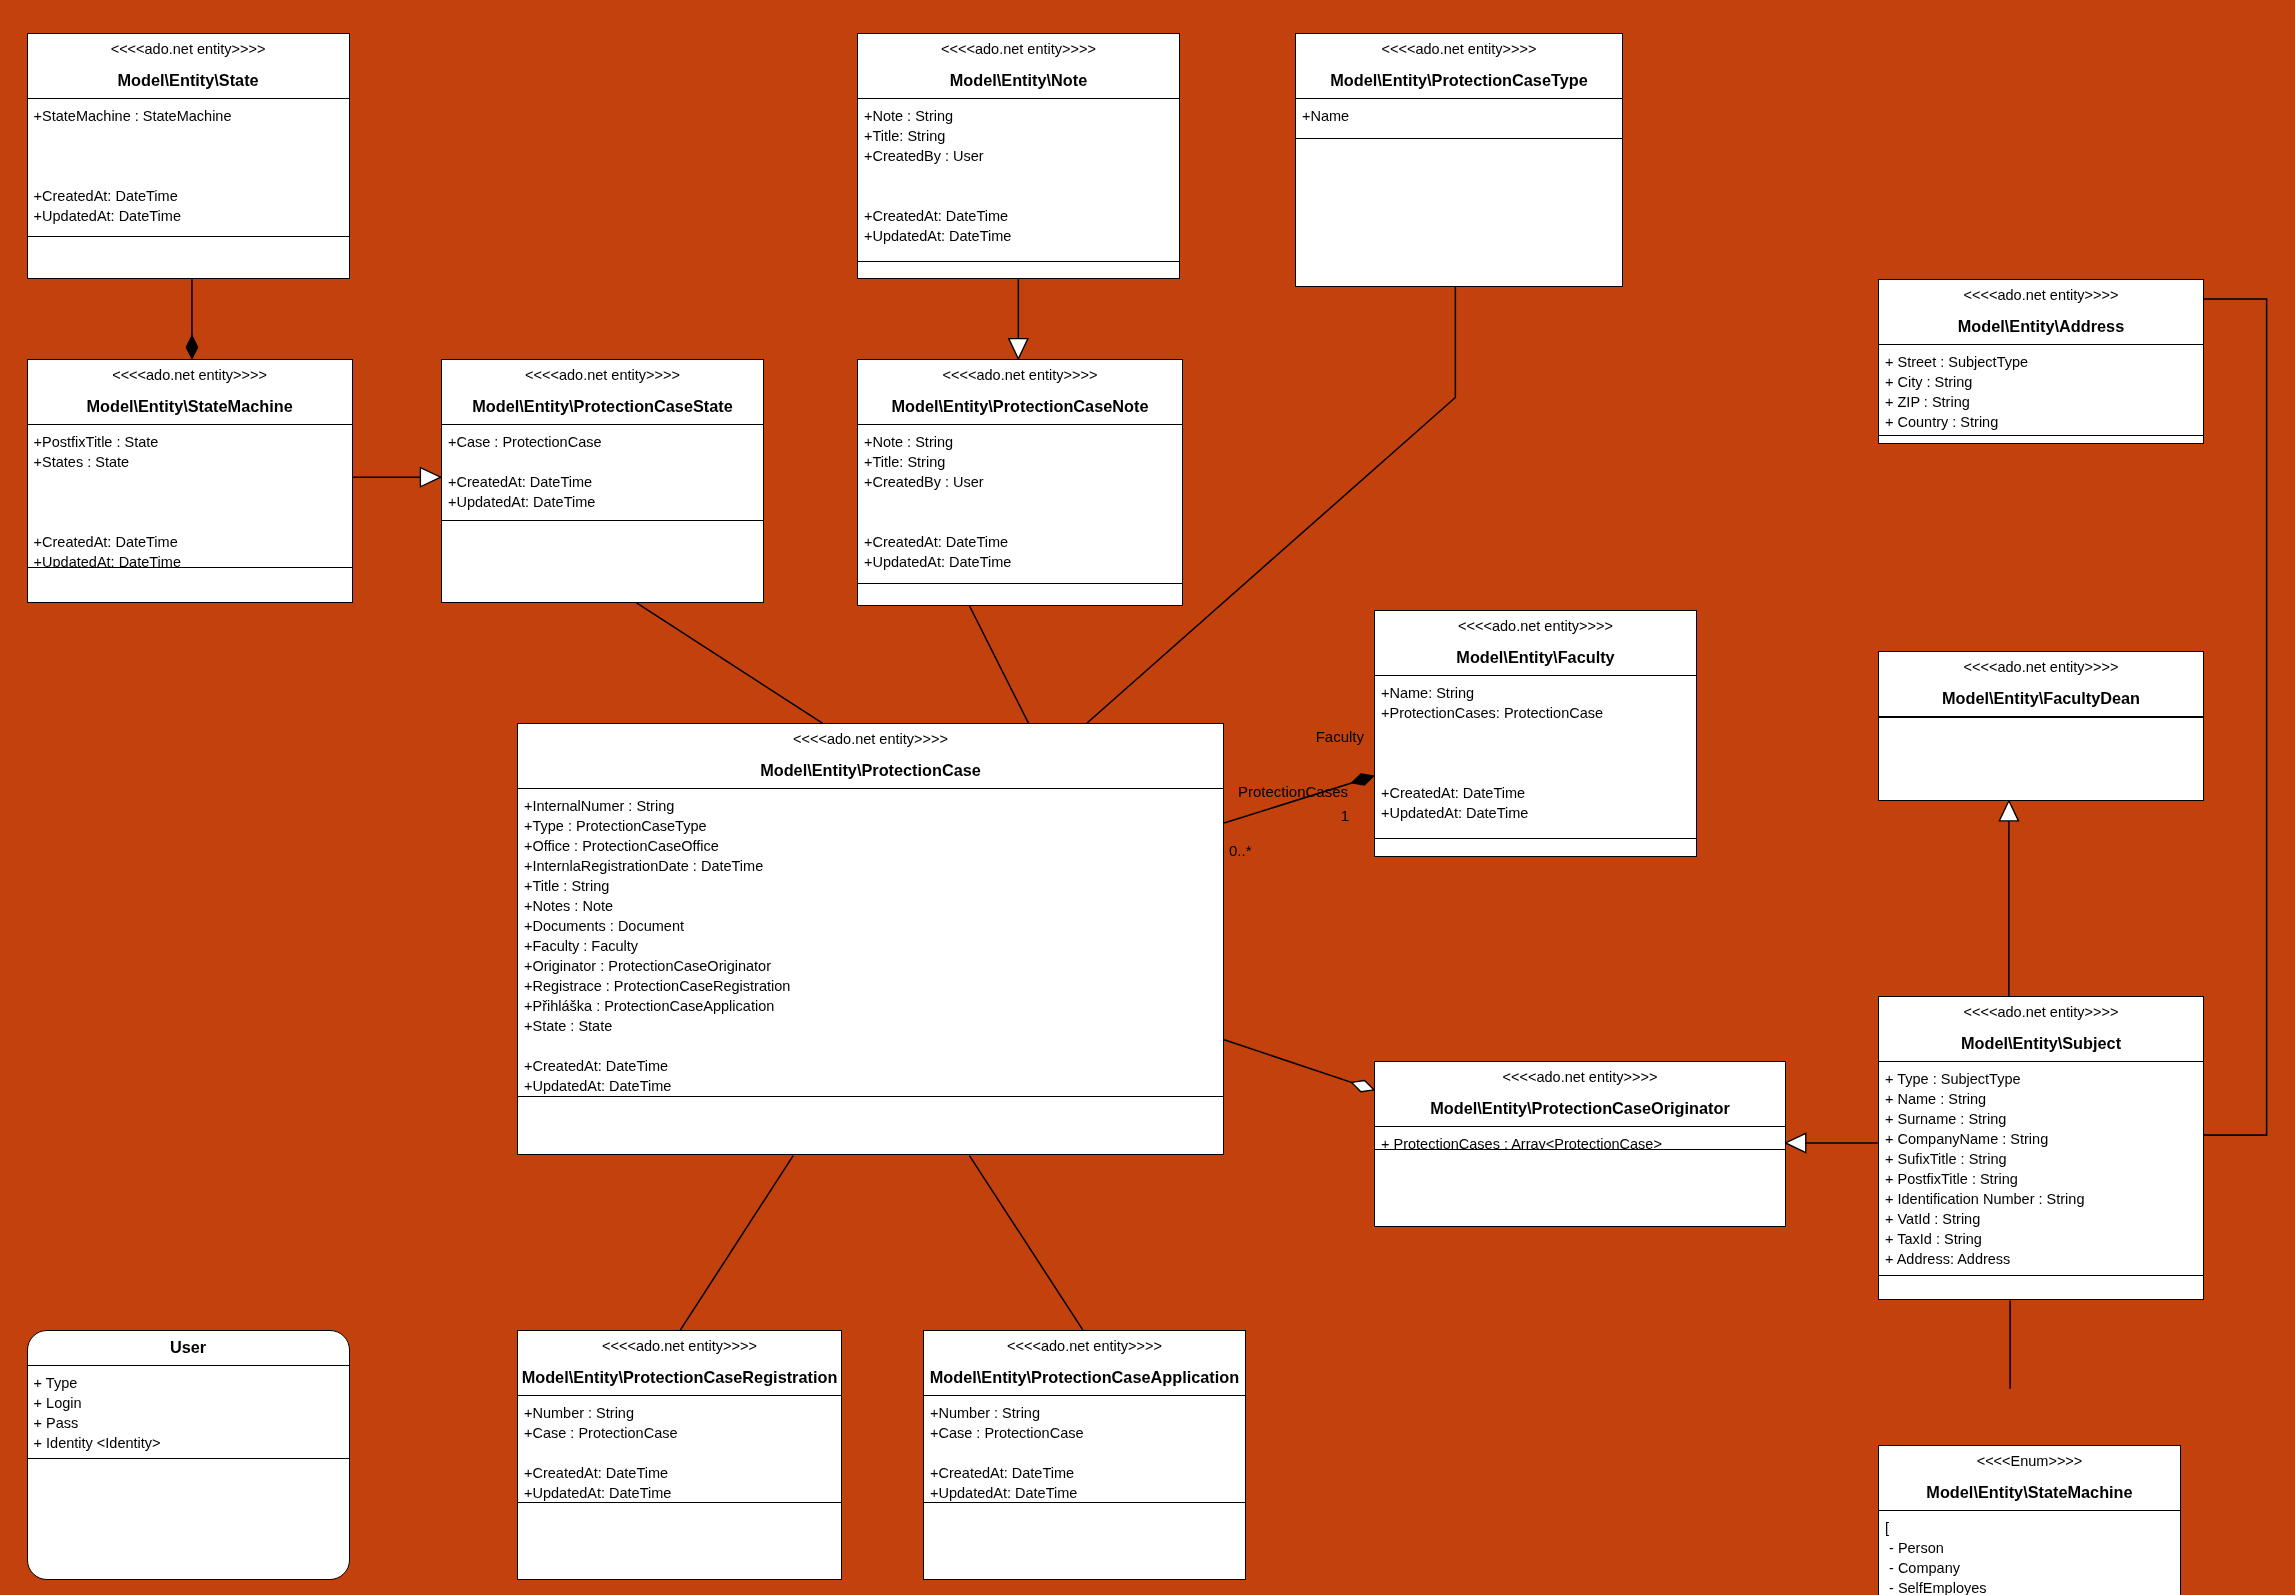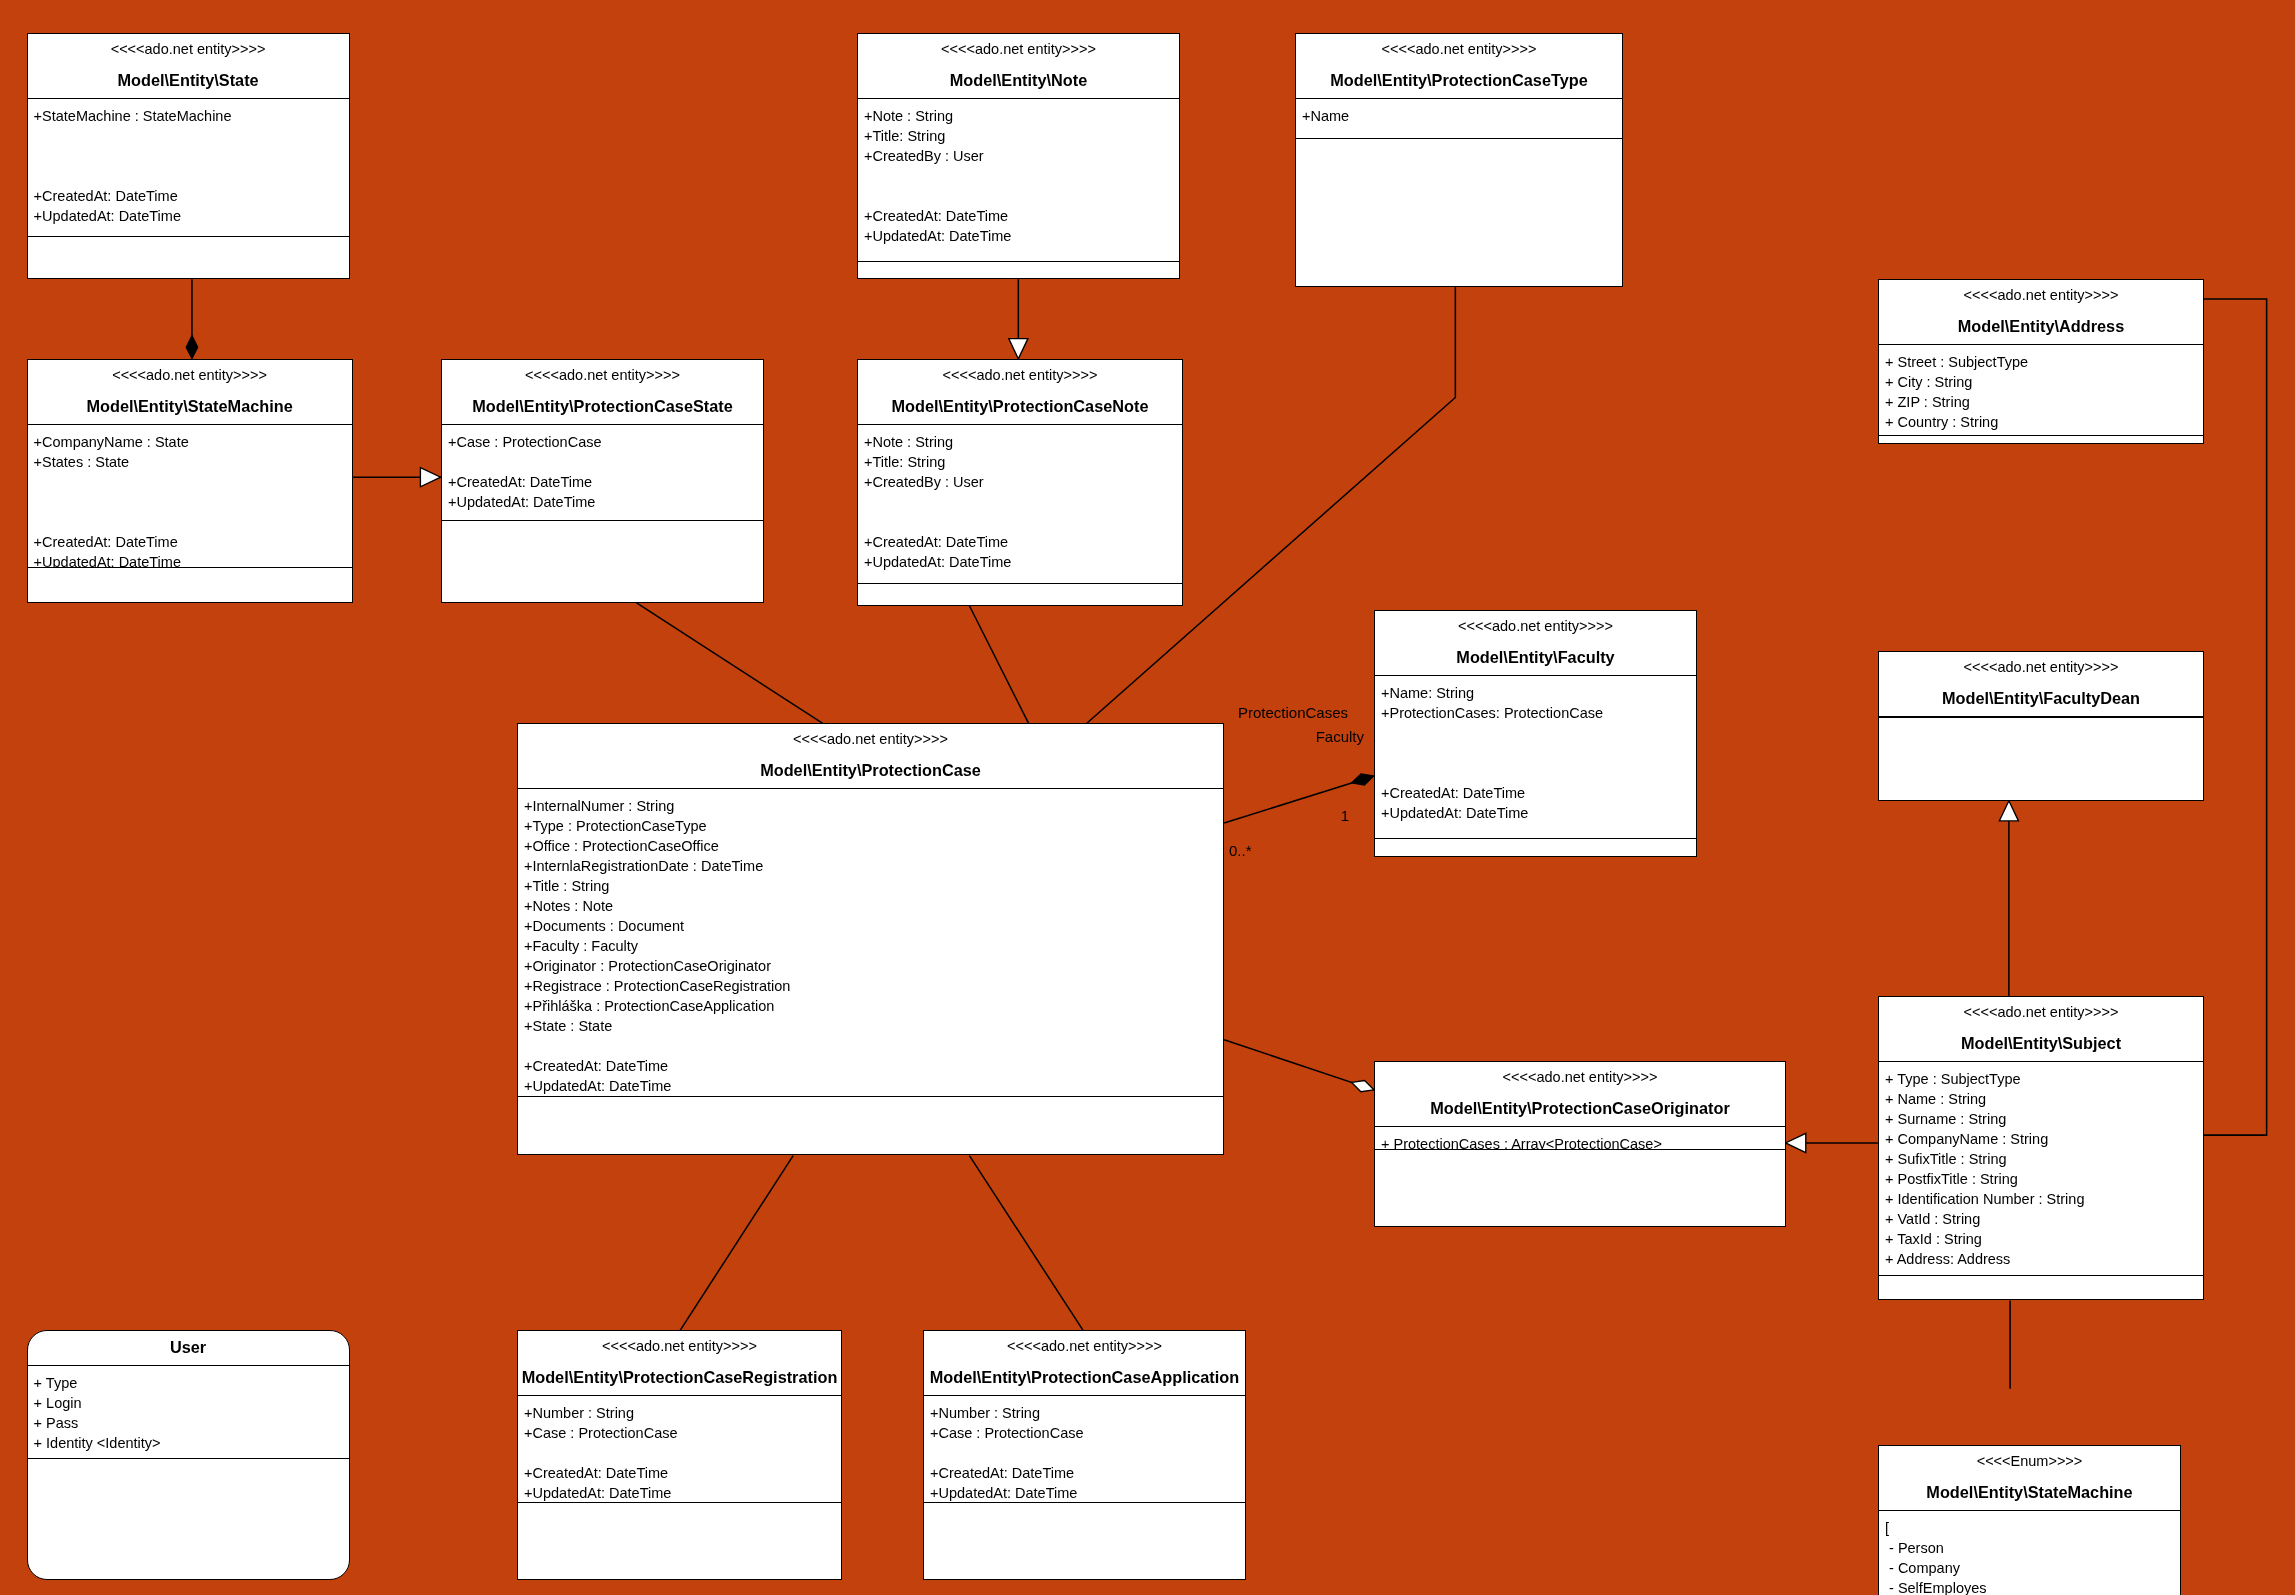--- a/index.html
+++ b/index.html
@@ -69,21 +69,21 @@
         <div class="attr-line">+UpdatedAt: DateTime</div>
       </div>
       <div class="uml-methods"></div>
     </div>
   <div class="uml-class" style="left:26.6px;top:359px;width:326px;height:244px;--mh:35px;">
       <div class="uml-title">
         <div class="uml-stereotype">&lt;&lt;&lt;&lt;ado.net entity&gt;&gt;&gt;&gt;</div>
         <div class="uml-name">Model\Entity\StateMachine</div>
       </div>
       <div class="uml-attrs">
-        <div class="attr-line">+CompanyName : State</div>
+        <div class="attr-line">+PostfixTitle : State</div>
         <div class="attr-line">+States : State</div>
         <div class="attr-line"></div>
         <div class="attr-line"></div>
         <div class="attr-line"></div>
         <div class="attr-line">+CreatedAt: DateTime</div>
         <div class="attr-line">+UpdatedAt: DateTime</div>
       </div>
       <div class="uml-methods"></div>
     </div>
   <div class="uml-class" style="left:441px;top:359px;width:323px;height:244px;--mh:82px;">
@@ -278,17 +278,17 @@
         <div class="attr-line">+Number : String</div>
         <div class="attr-line">+Case : ProtectionCase</div>
         <div class="attr-line"></div>
         <div class="attr-line">+CreatedAt: DateTime</div>
         <div class="attr-line">+UpdatedAt: DateTime</div>
       </div>
       <div class="uml-methods"></div>
     </div>
 
   <div class="edge-label ra" style="left:1238px;top:728px;width:126px;">Faculty</div>
-  <div class="edge-label ra" style="left:1200px;top:704px;width:148px;">ProtectionCases</div>
+  <div class="edge-label ra" style="left:1200px;top:783px;width:148px;">ProtectionCases</div>
   <div class="edge-label ra" style="left:1319px;top:807px;width:30px;">1</div>
   <div class="edge-label" style="left:1229px;top:842px;">0..*</div>
 </div>
 
 
 </body></html>

